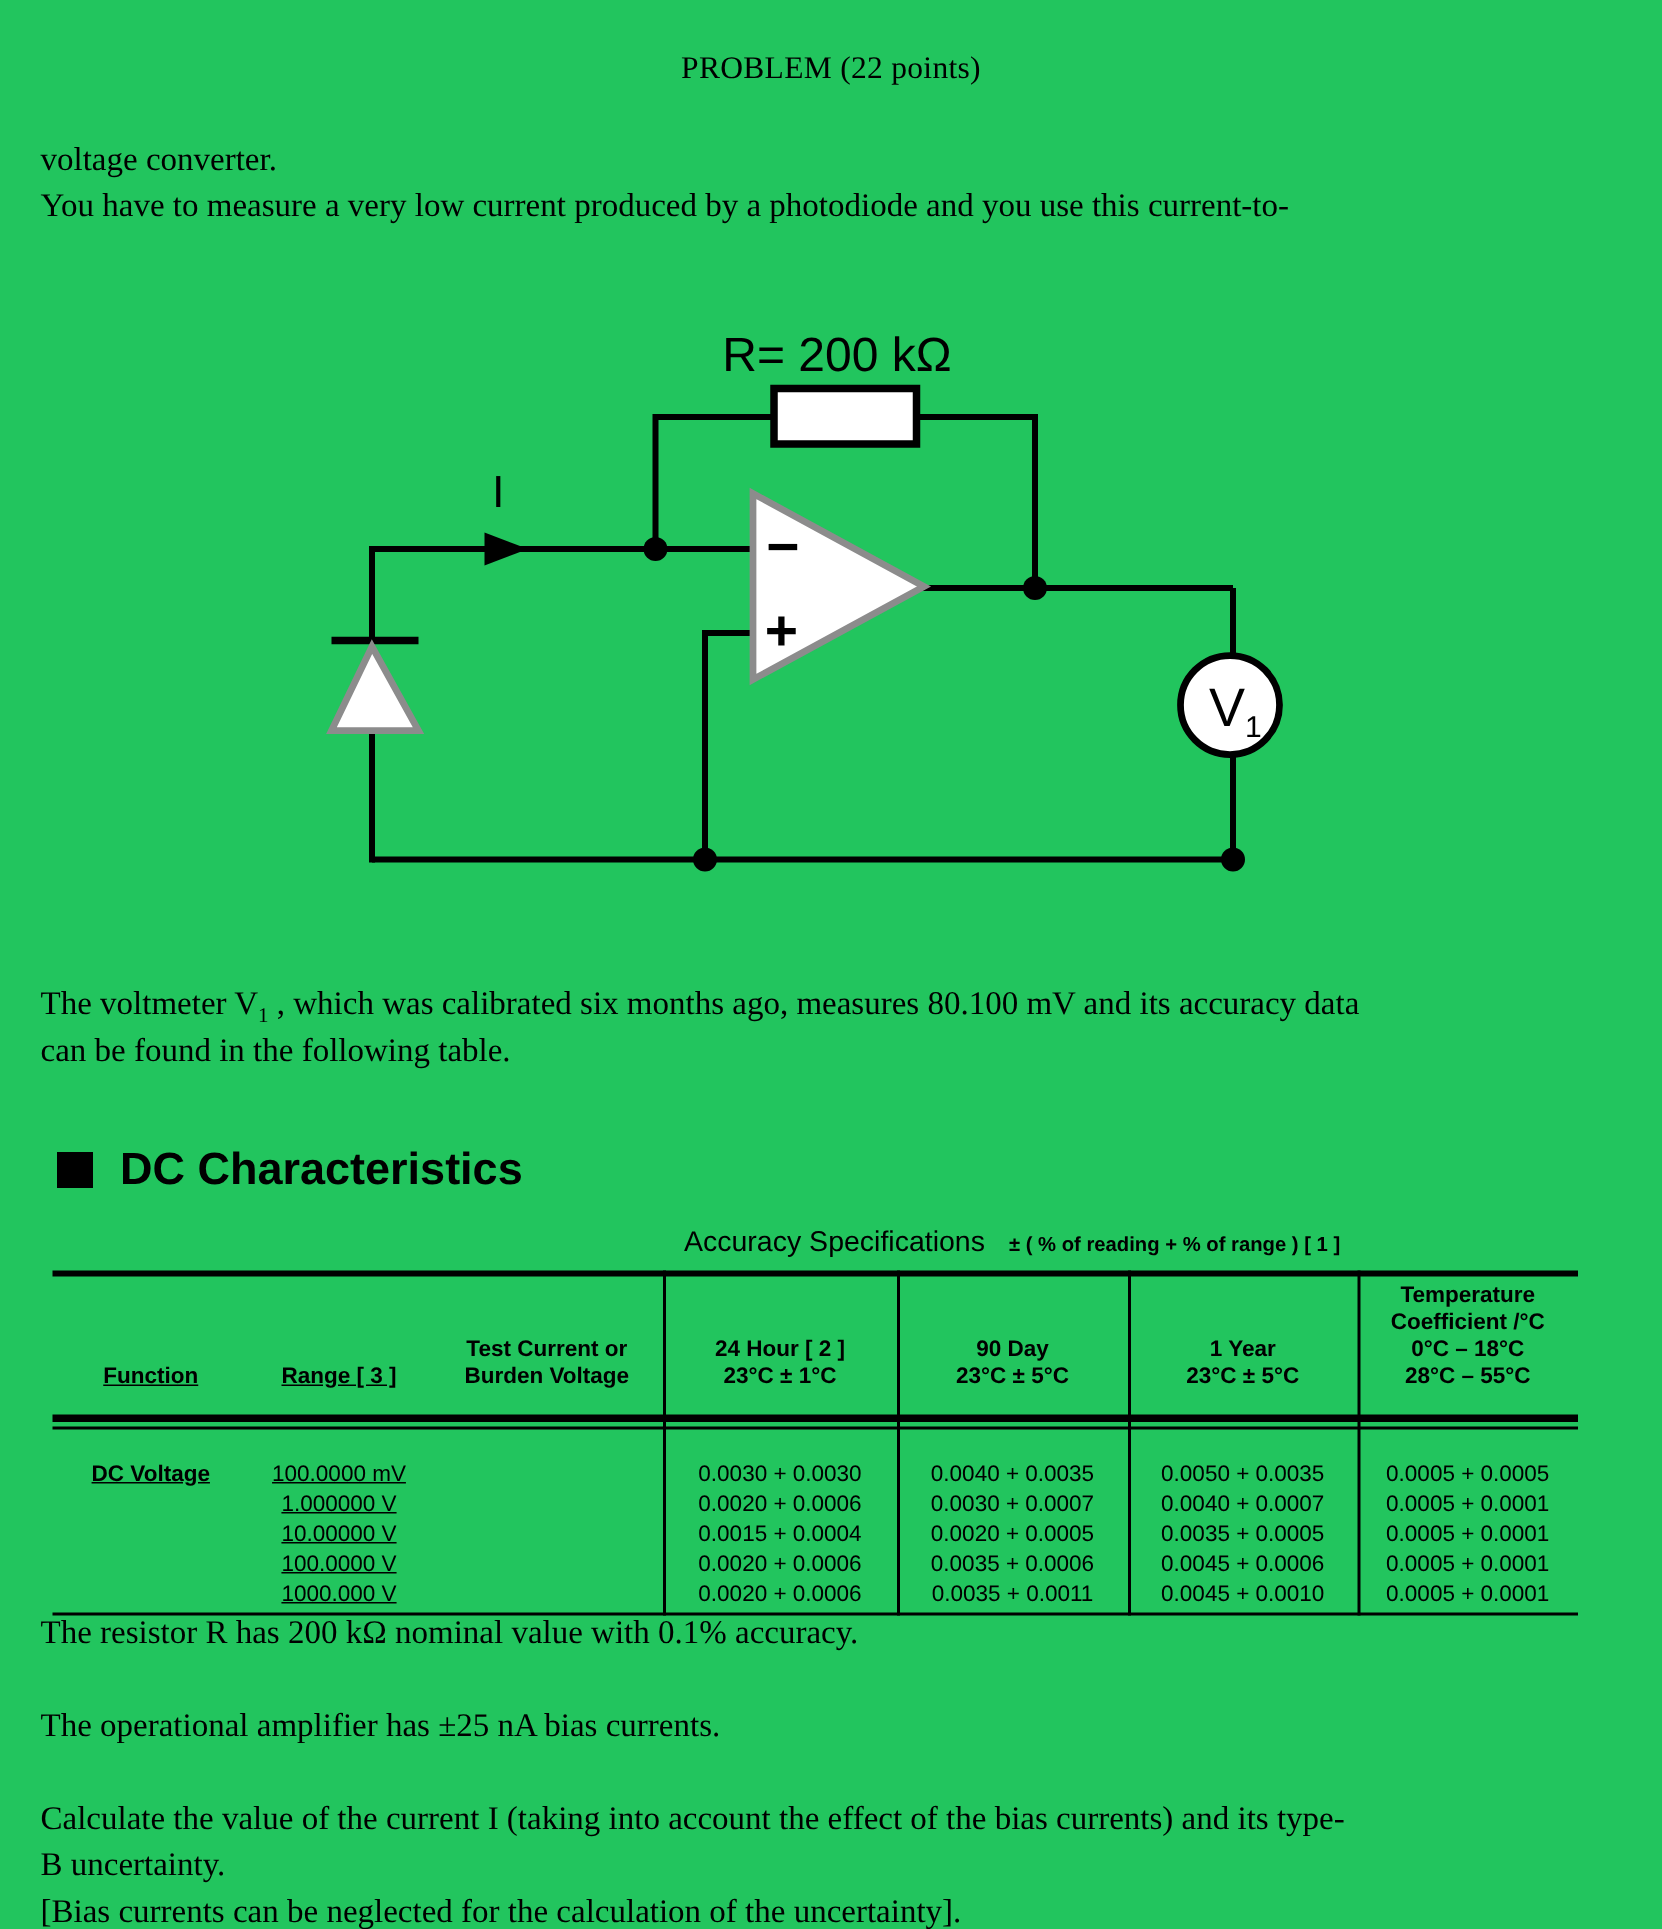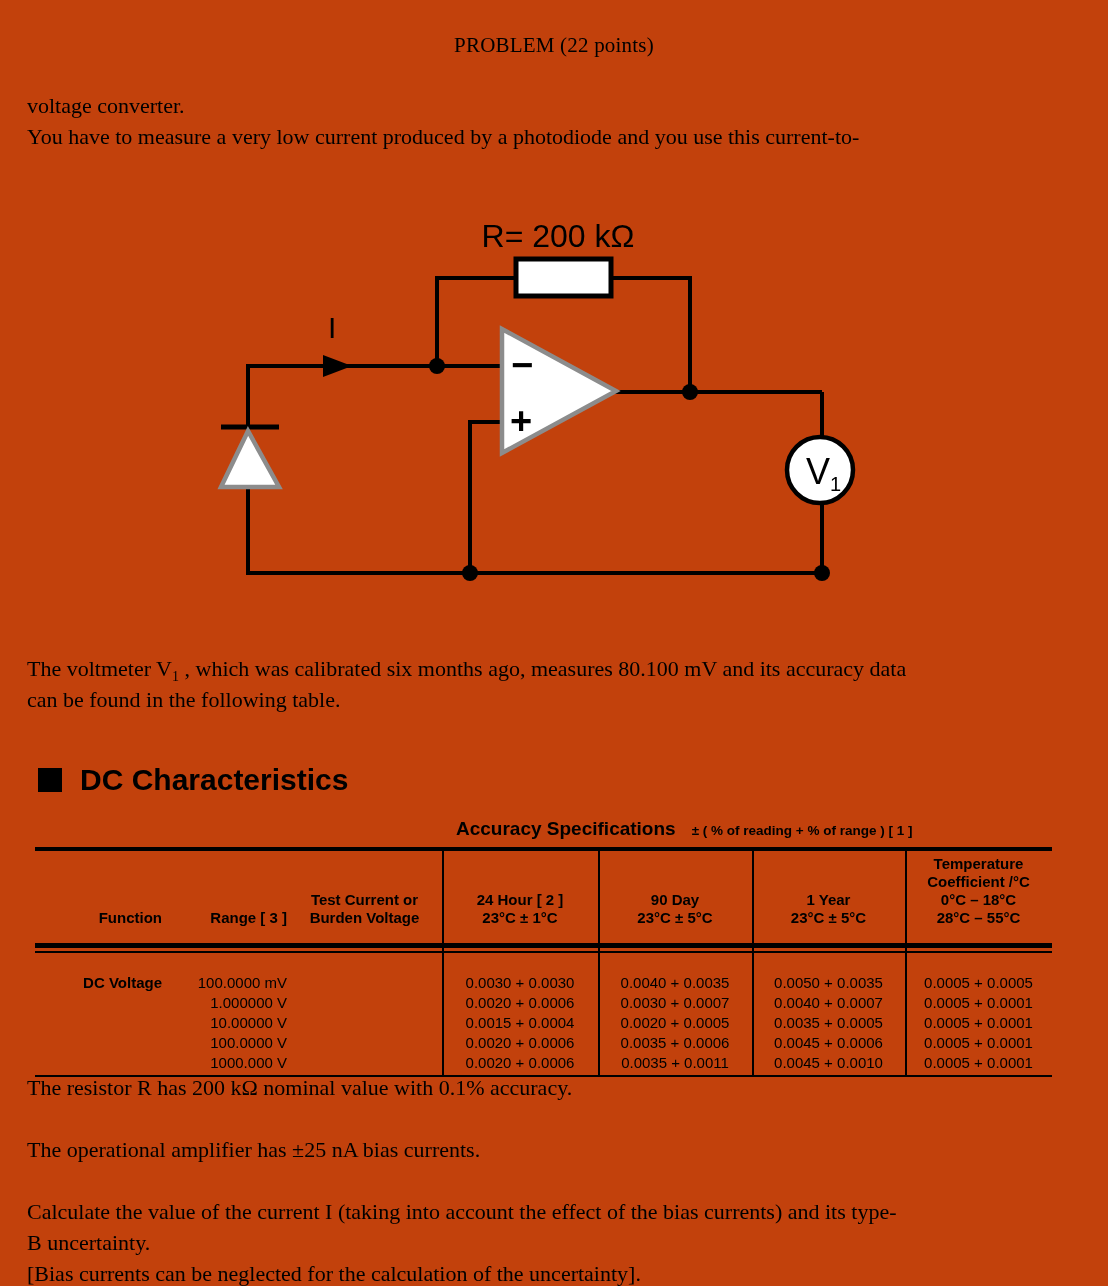--- a/index.html
+++ b/index.html
@@ -1,16 +1,16 @@
 <!DOCTYPE html>
 <html><head>
 <meta charset="utf-8">
 <style>
   html,body{margin:0;padding:0;background:#fff;}
-  #page{position:relative;width:1108px;height:1286px;background:#c2410c;
+  #page{position:relative;width:1108px;height:1286px;background:#22c55e;
         font-family:"Liberation Serif", serif;color:#000;overflow:hidden;}
 
   .title{position:absolute;top:33px;left:0;width:100%;text-align:center;
          font-size:21px;letter-spacing:0.2px;}
 
   .para{position:absolute;left:27px;font-size:22px;line-height:31px;white-space:nowrap;}
   .para .line{height:31px;}
   .para sub{font-size:14px;line-height:0;}
 
   
@@ -19,33 +19,33 @@
 
   
   .dc-head{position:absolute;left:38px;top:763px;display:flex;align-items:center;
            font-family:Liberation Sans, sans-serif;font-weight:bold;font-size:30px;}
   .dc-square{width:24px;height:24px;background:#000;margin-right:18px;flex:0 0 auto;}
 
   
   .table-wrap{position:absolute;left:35px;top:818px;width:1017px;
               font-family:"Liberation Sans", sans-serif;}
   .caption{margin-left:421px;margin-bottom:5px;white-space:nowrap;height:24px;}
-  .cap-bold{font-weight:bold;font-size:19px;}
+  .cap-bold{font-weight:normal;font-size:19px;}
   .cap-rest{font-size:13.5px;font-weight:bold;margin-left:16px;}
   .grid{position:relative;}
   .vline{position:absolute;top:0;bottom:0;width:2px;background:#000;}
   .thead{display:grid;grid-template-columns:127px 125px 155px 156px 154px 153px 147px;
          align-items:end;border-top:4px solid #000;border-bottom:5px solid #000;
          min-height:92px;font-weight:bold;font-size:15px;line-height:18px;}
   .thead .hc{padding-bottom:16px;}
   .thin-rule{height:2px;background:#000;margin-top:3px;}
   .tbody{display:grid;grid-template-columns:127px 125px 155px 156px 154px 153px 147px;
          padding:20px 0 2px 0;border-bottom:2px solid #000;
          font-size:15px;line-height:20px;}
-  .cl{text-align:right;}
+  .cl{text-align:center;text-decoration:underline;}
   .cc{text-align:center;}
   .pl4{padding-left:4px;}
   .pl3{padding-left:3px;}
   .bold{font-weight:bold;}
   .cell{height:20px;}
 </style>
 </head>
 <body>
 
 <div id="page">

